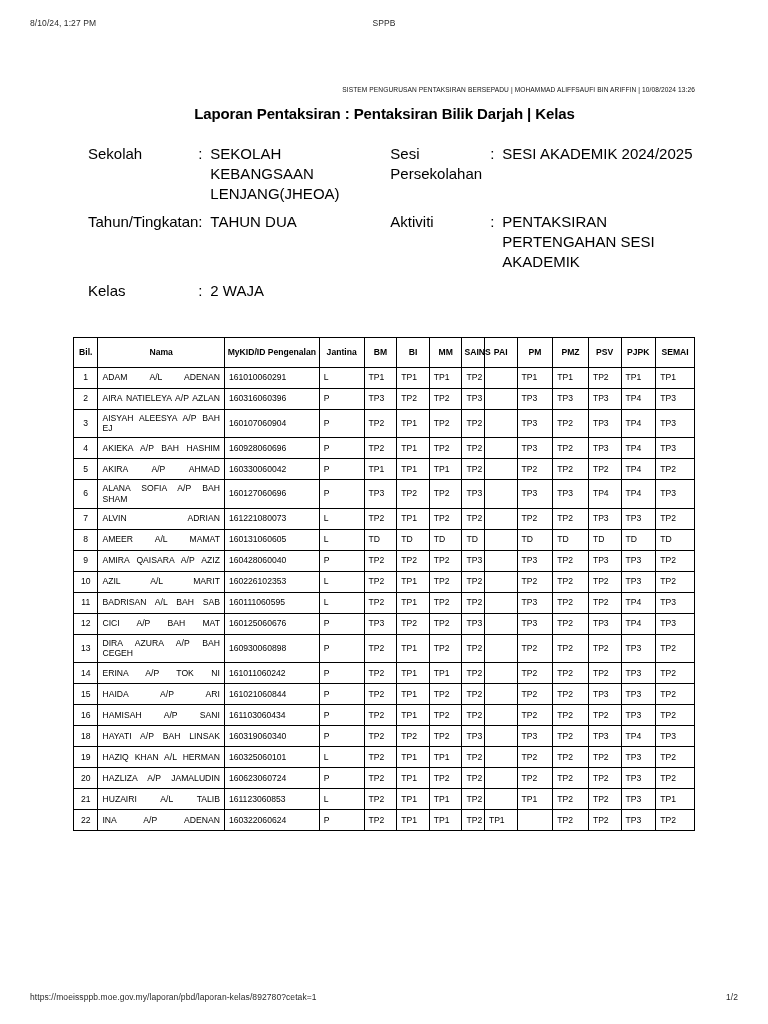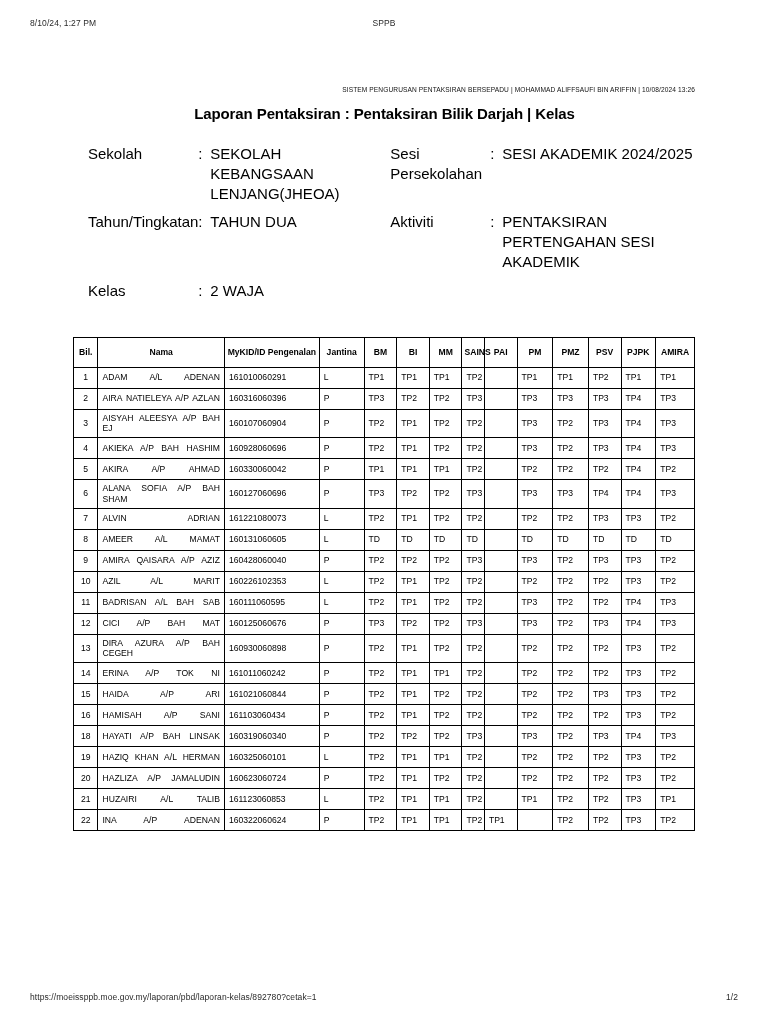--- a/index.html
+++ b/index.html
@@ -204,21 +204,21 @@
           <th class="c-jan">Jantina</th>
           <th class="c-sub">BM</th>
           <th class="c-sub">BI</th>
           <th class="c-sub">MM</th>
           <th class="c-sains">SAINS</th>
           <th class="c-pai">PAI</th>
           <th class="c-pm">PM</th>
           <th class="c-pmz">PMZ</th>
           <th class="c-psv">PSV</th>
           <th class="c-pjpk">PJPK</th>
-          <th class="c-semai">AMIRA</th>
+          <th class="c-semai">SEMAI</th>
         </tr>
       </thead>
       <tbody id="grid-body">
           <tr>
             <td class="c-bil">1</td>
             <td class="c-nama">ADAM A/L ADENAN</td>
             <td class="c-id">161010060291</td>
             <td class="c-jan">L</td>
             <td class="c-sub">TP1</td>
             <td class="c-sub">TP1</td>

